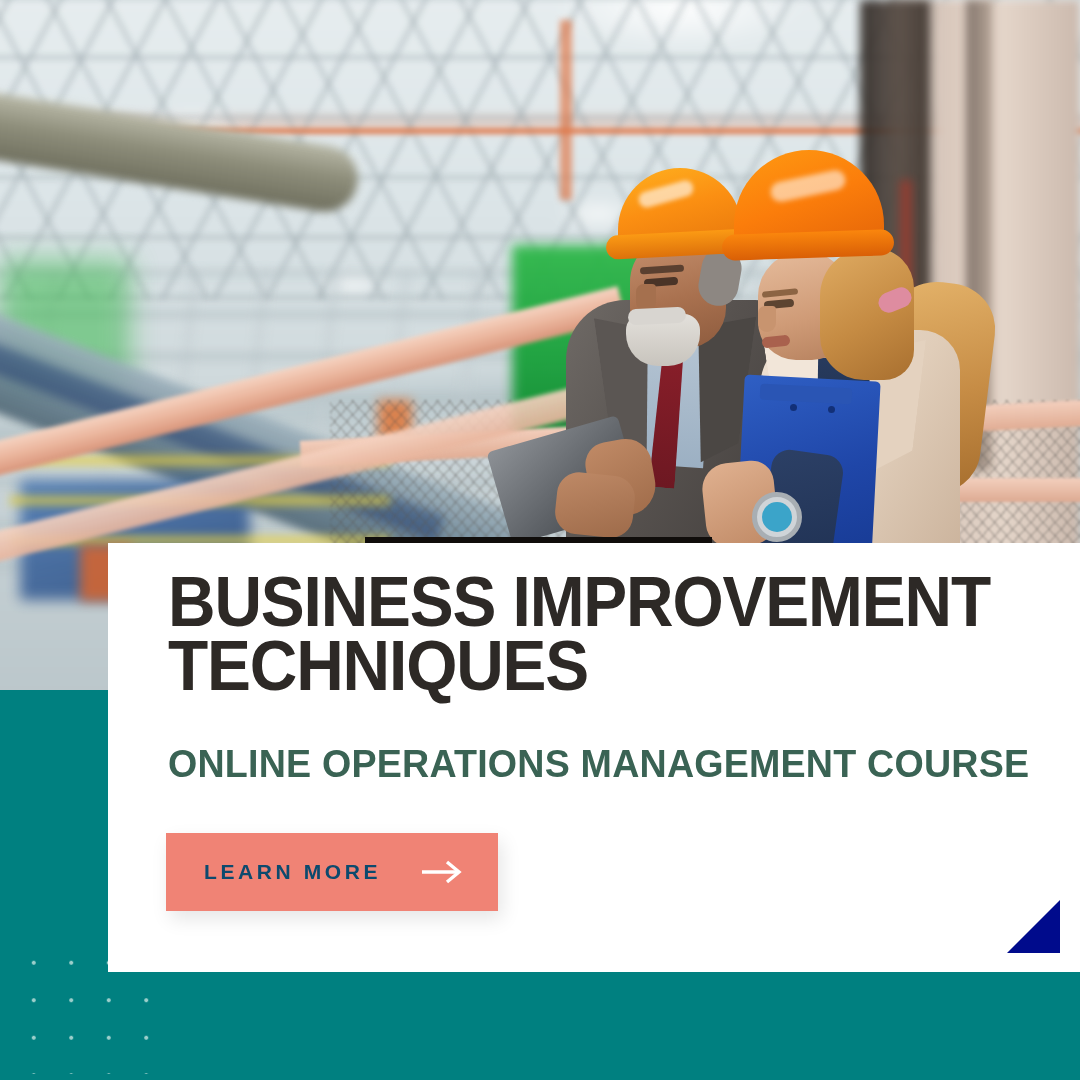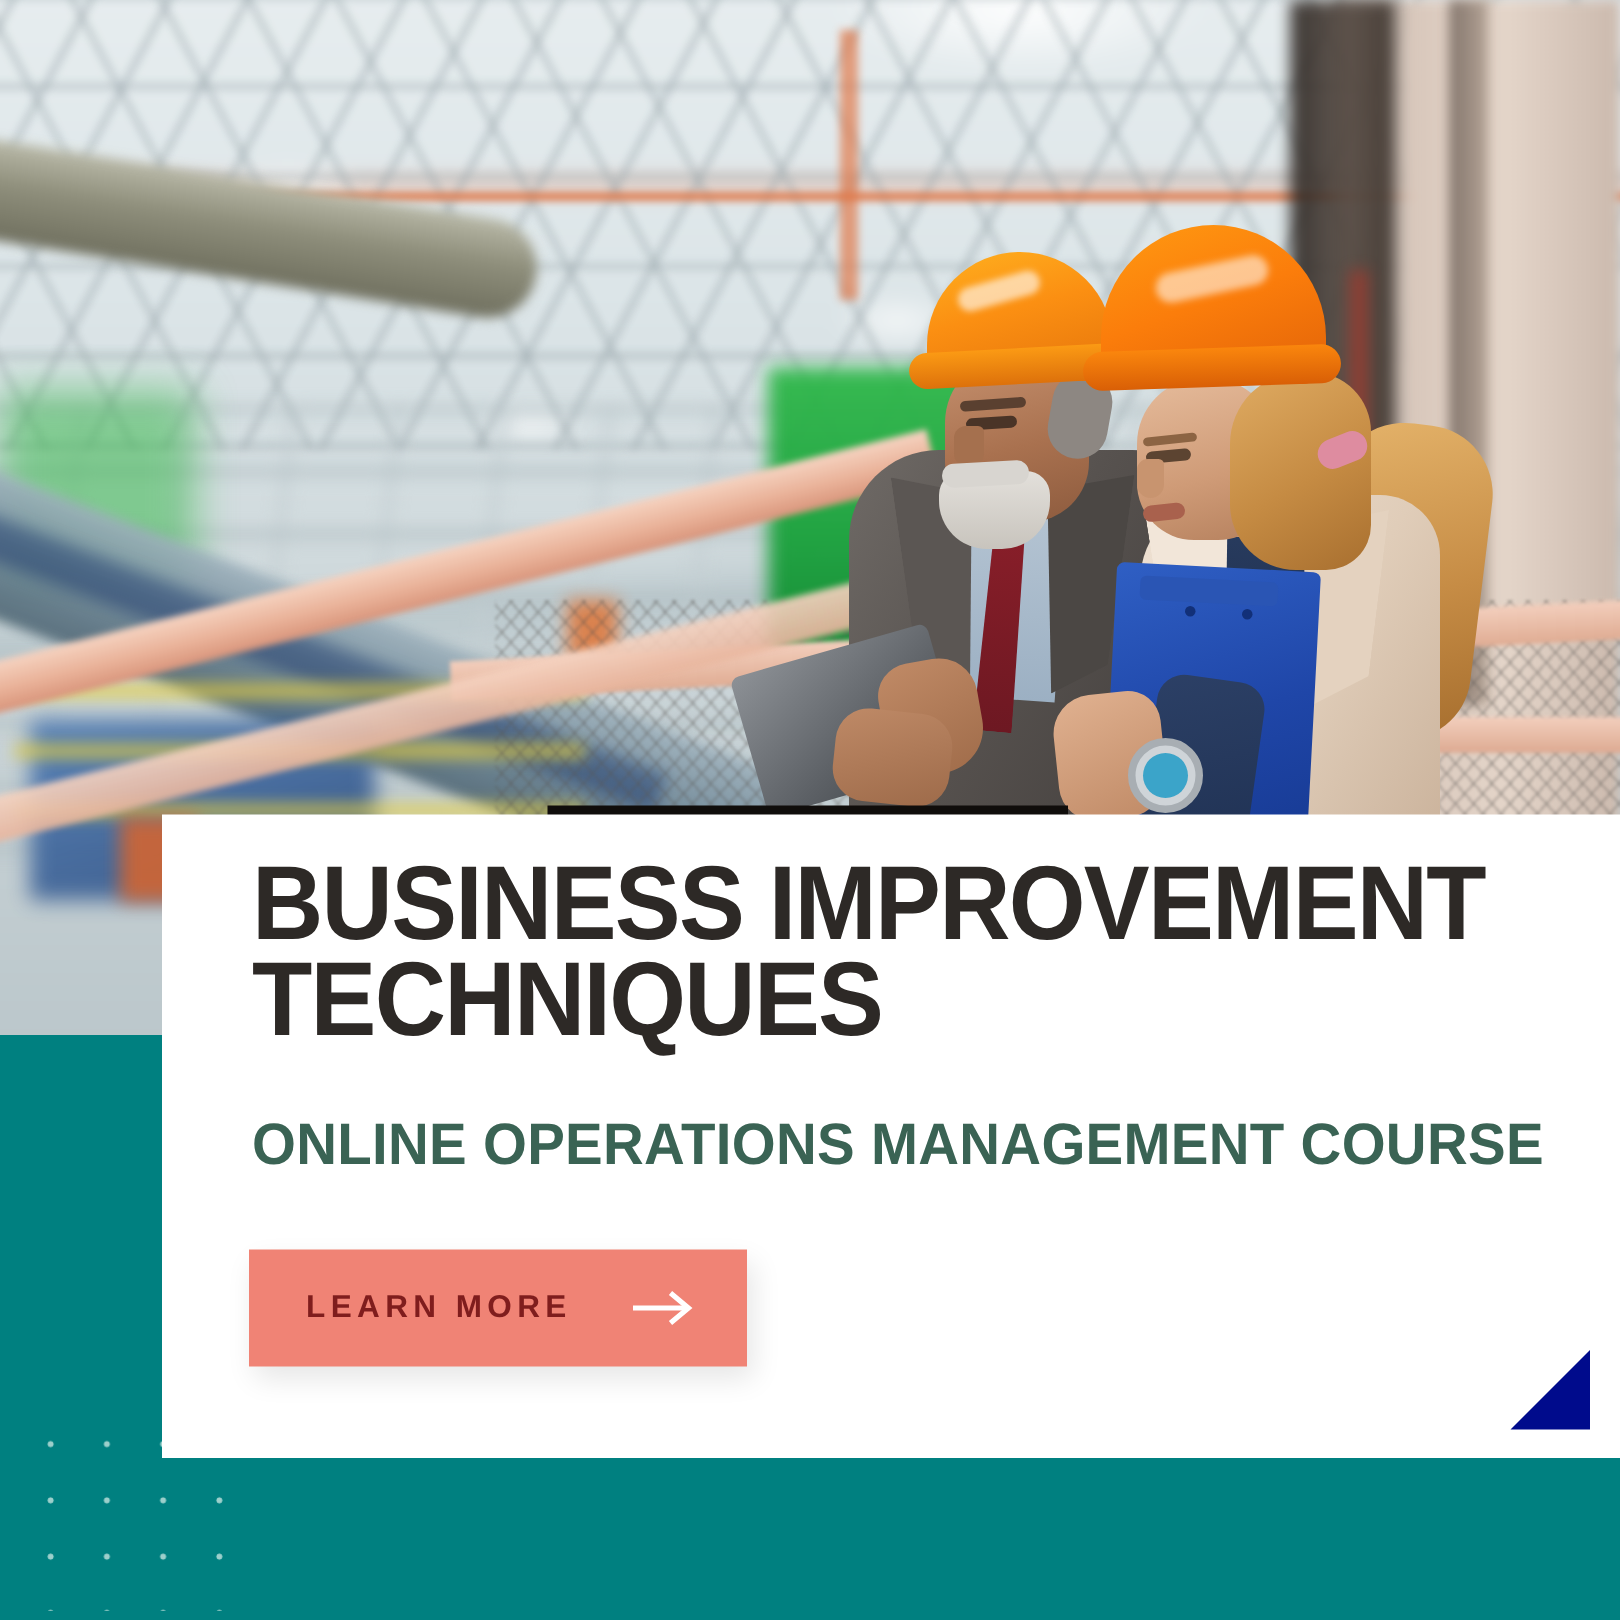--- a/index.html
+++ b/index.html
@@ -676,21 +676,21 @@
     padding-left: 38px;
     padding-right: 34px;
     cursor: pointer;
     box-shadow: 4px 8px 18px rgba(0,0,0,0.10);
   }
   .cta-label {
     font-family: "Liberation Sans", sans-serif;
     font-weight: 700;
     font-size: 21px;
     letter-spacing: 3.6px;
-    color: #7f1d1d;
+    color: #0c4a6e;
     text-transform: uppercase;
     white-space: nowrap;
   }
   .cta-arrow {
     display: block;
     width: 44px;
     height: 26px;
     flex: 0 0 auto;
   }
 

